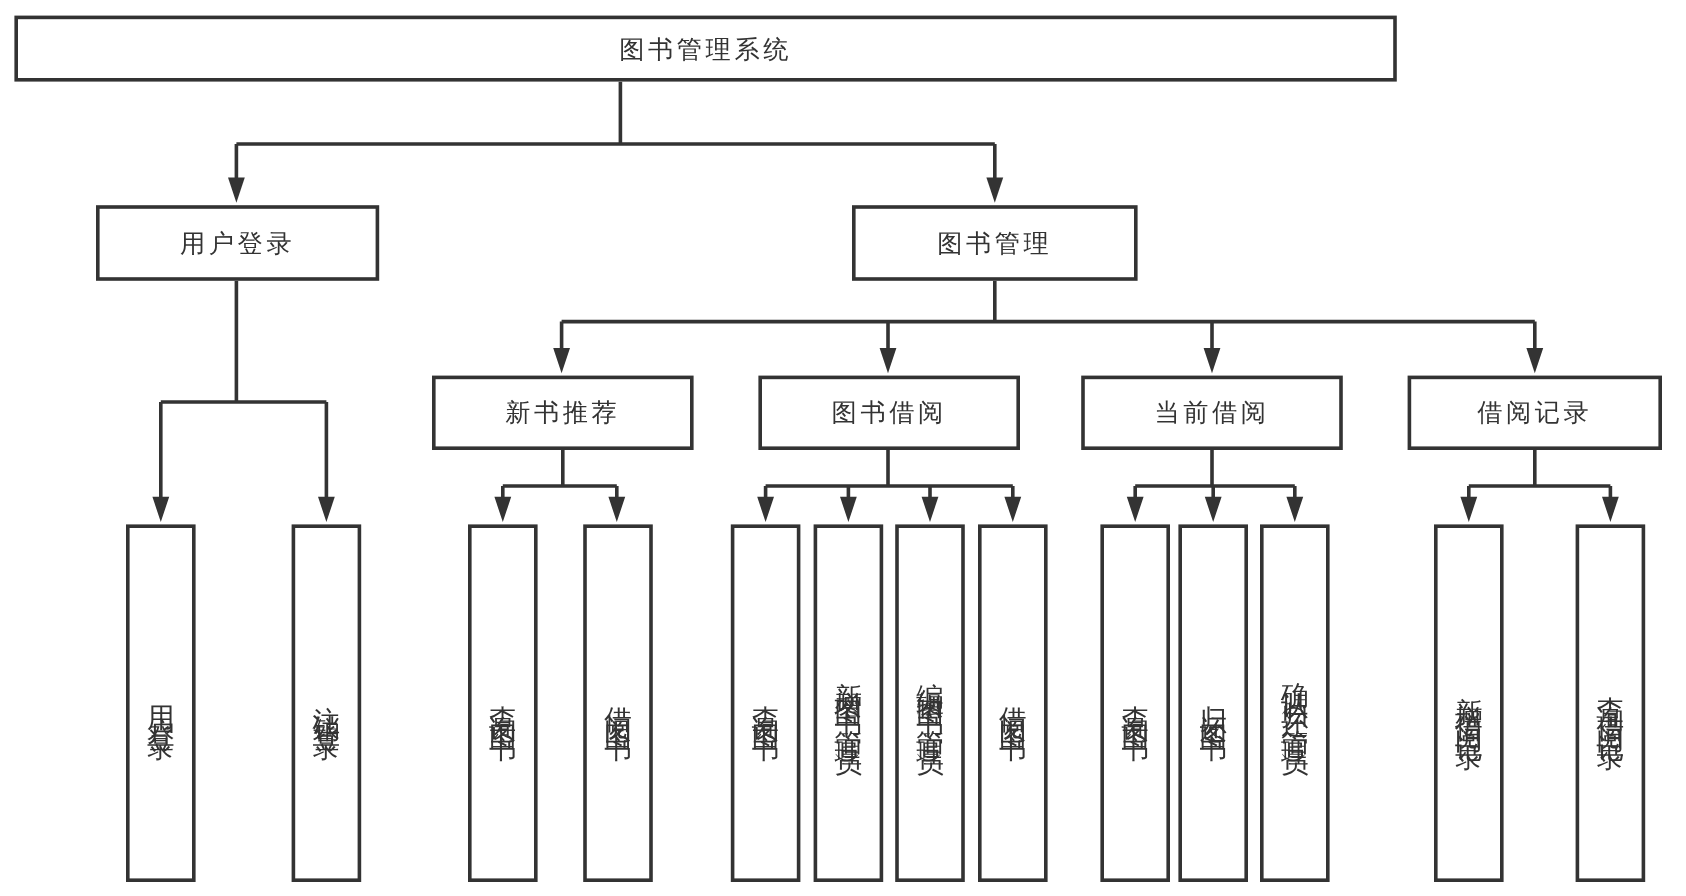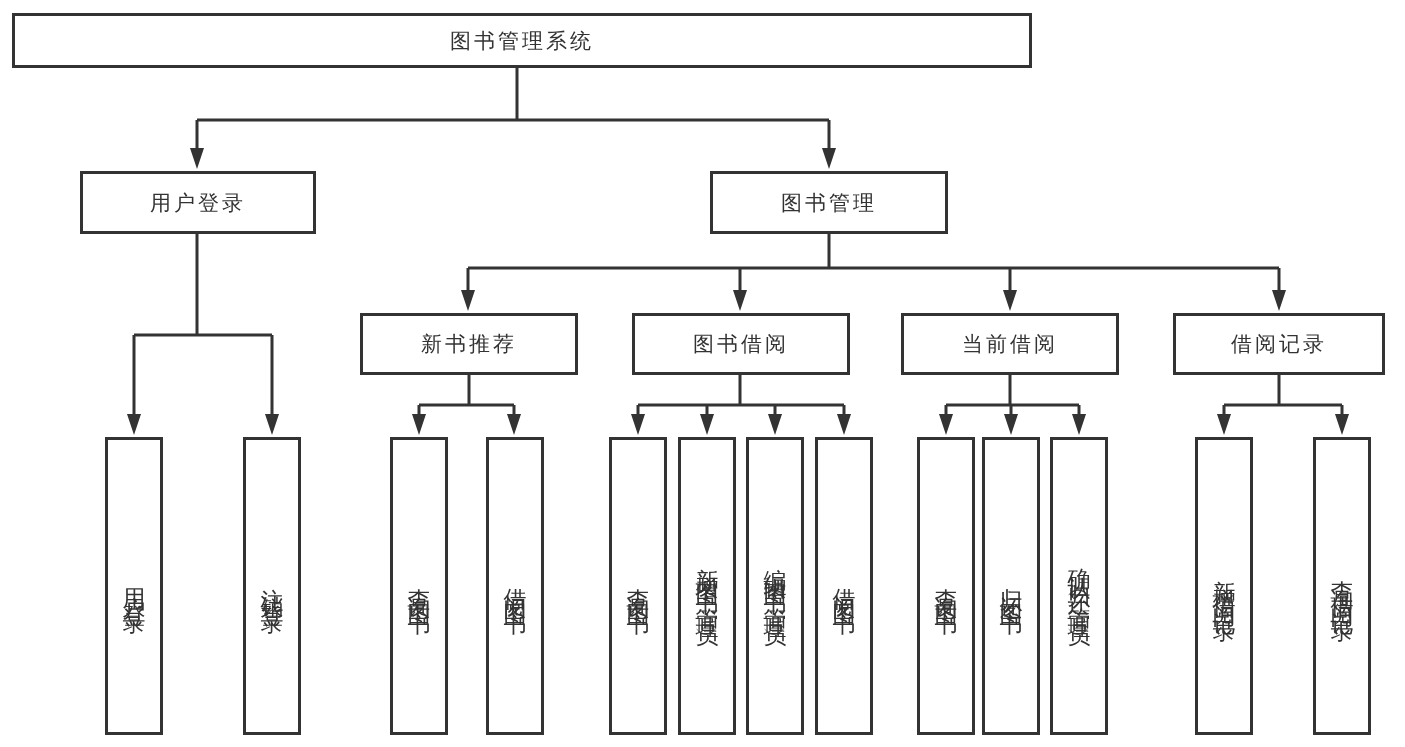--- a/index.html
+++ b/index.html
@@ -91,21 +91,21 @@
     <path d="M1010 375 V405 M946 405 H1079 M946 405 V416 M1011 405 V416 M1079 405 V416" stroke="#333333" stroke-width="3" fill="none"></path>
     <polygon points="939,414 953,414 946,435" fill="#333333"></polygon>
     <polygon points="1004,414 1018,414 1011,435" fill="#333333"></polygon>
     <polygon points="1072,414 1086,414 1079,435" fill="#333333"></polygon>
 
     <path d="M1279 375 V405 M1224 405 H1342 M1224 405 V416 M1342 405 V416" stroke="#333333" stroke-width="3" fill="none"></path>
     <polygon points="1217,414 1231,414 1224,435" fill="#333333"></polygon>
     <polygon points="1335,414 1349,414 1342,435" fill="#333333"></polygon>
   </svg>
 
-  <div class="node" style="left:12px; top:13px; width:1020px; height:55px;">
+  <div class="node" style="left:12px; top:13px; width:1152px; height:55px;">
     <span class="hlabel">图书管理系统</span>
   </div>
 
   <div class="node" style="left:80px; top:171px; width:236px; height:63px;">
     <span class="hlabel">用户登录</span>
   </div>
   <div class="node" style="left:710px; top:171px; width:238px; height:63px;">
     <span class="hlabel">图书管理</span>
   </div>
 

